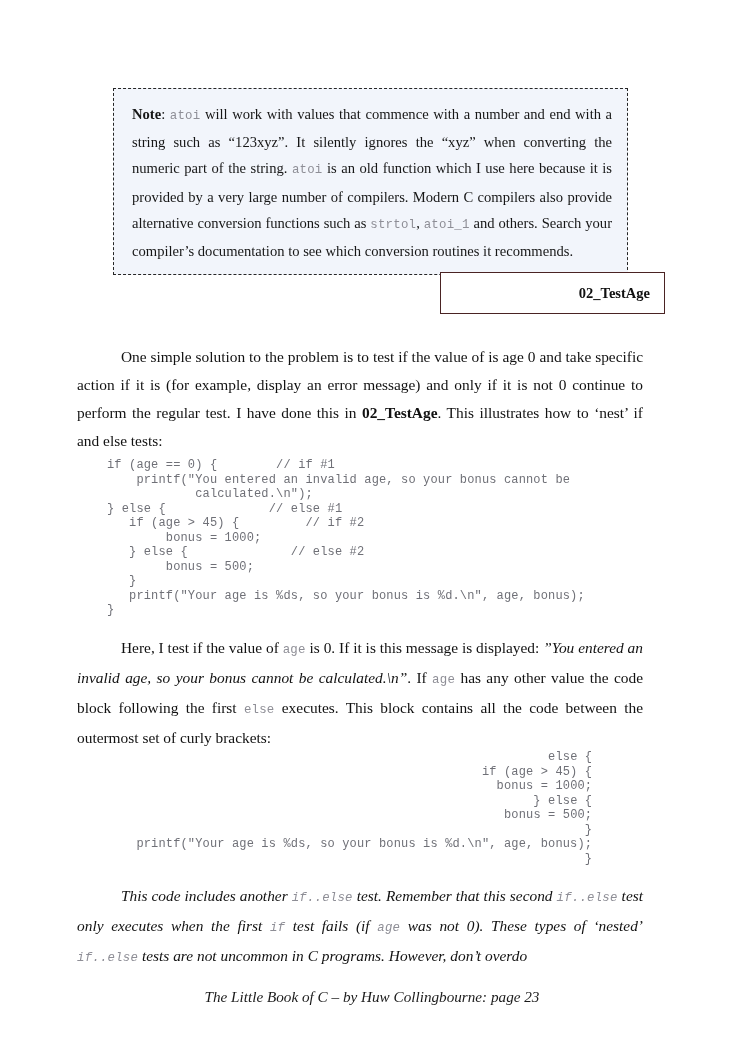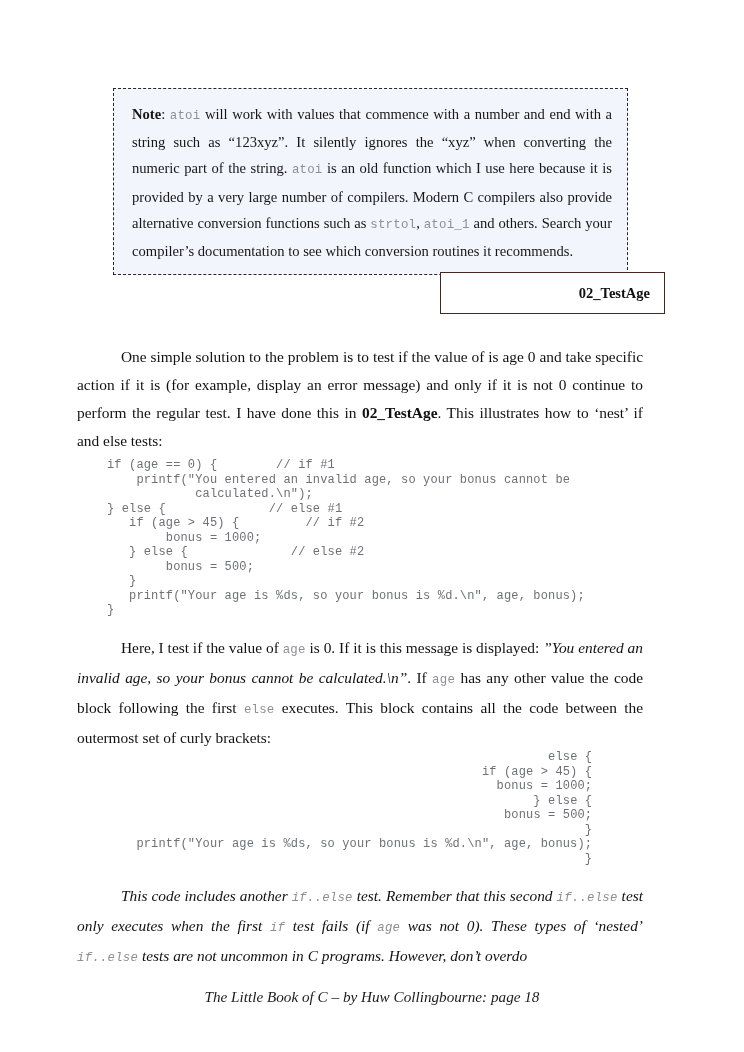--- a/index.html
+++ b/index.html
@@ -157,15 +157,15 @@
     if (age &gt; 45) {
          bonus = 1000;
     } else {
          bonus = 500;
     }
     printf("Your age is %ds, so your bonus is %d.\n", age, bonus);
 }</pre>
 
   <p class="para" id="para-3"><span class="indent"></span><span>This code includes another </span><code>if..else</code><span> test. Remember that this second </span><code>if..else</code><span> test only executes when the first </span><code>if</code><span> test fails (if </span><code>age</code><span> was not 0). These types of ‘nested’ </span><code>if..else</code><span> tests are not uncommon in C programs. However, don’t overdo</span></p>
 
-  <div class="footer">The Little Book of C – by Huw Collingbourne: page 18</div>
+  <div class="footer">The Little Book of C – by Huw Collingbourne: page 23</div>
 
 </div>
 
 </body></html>

